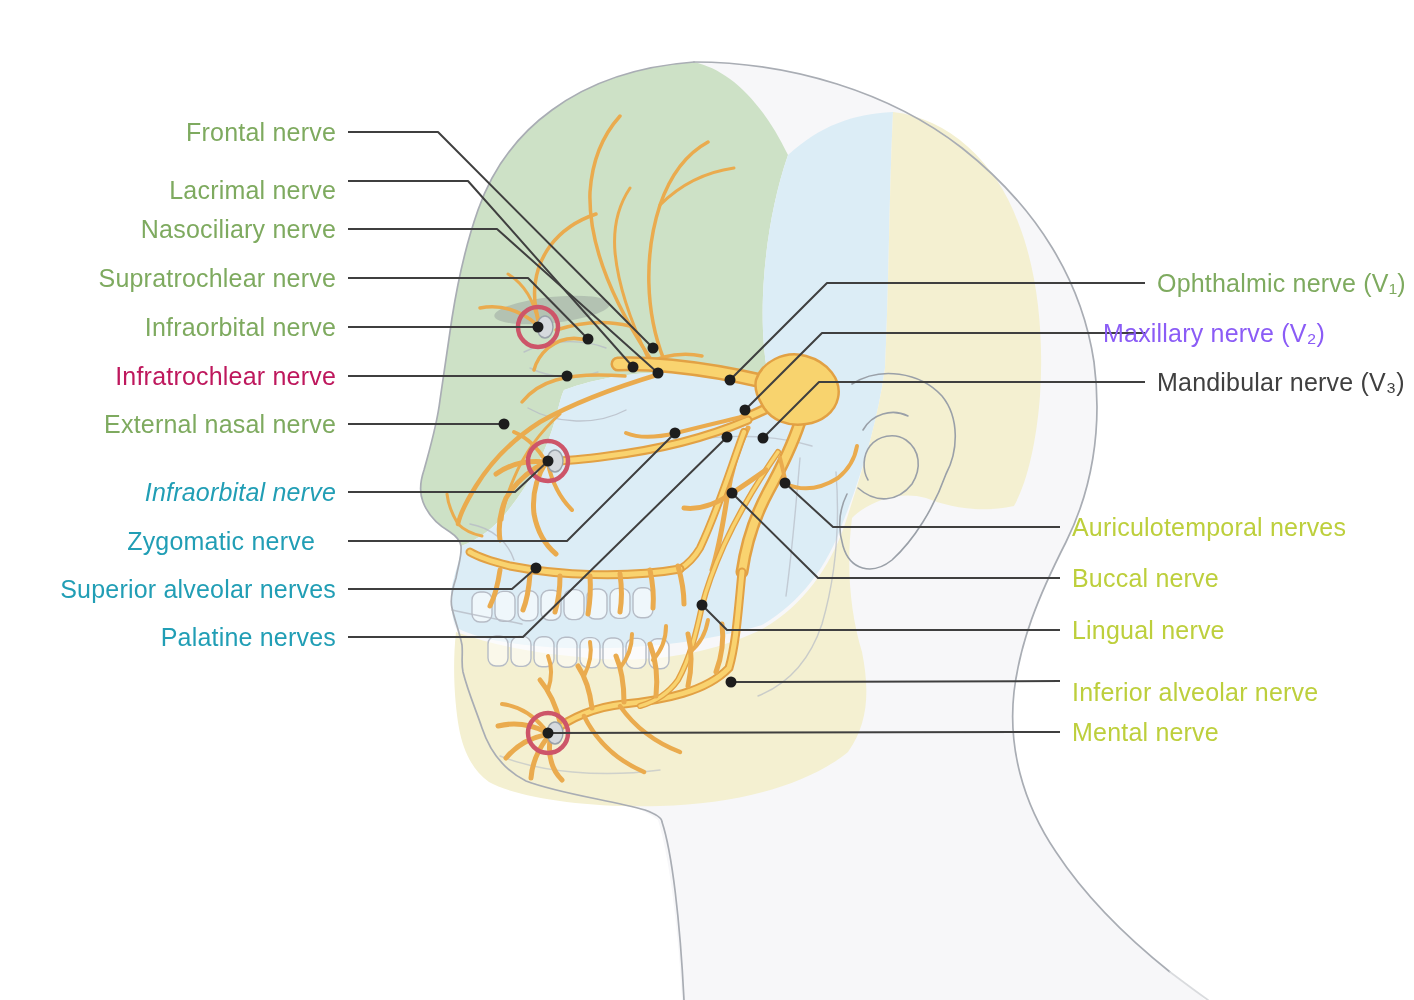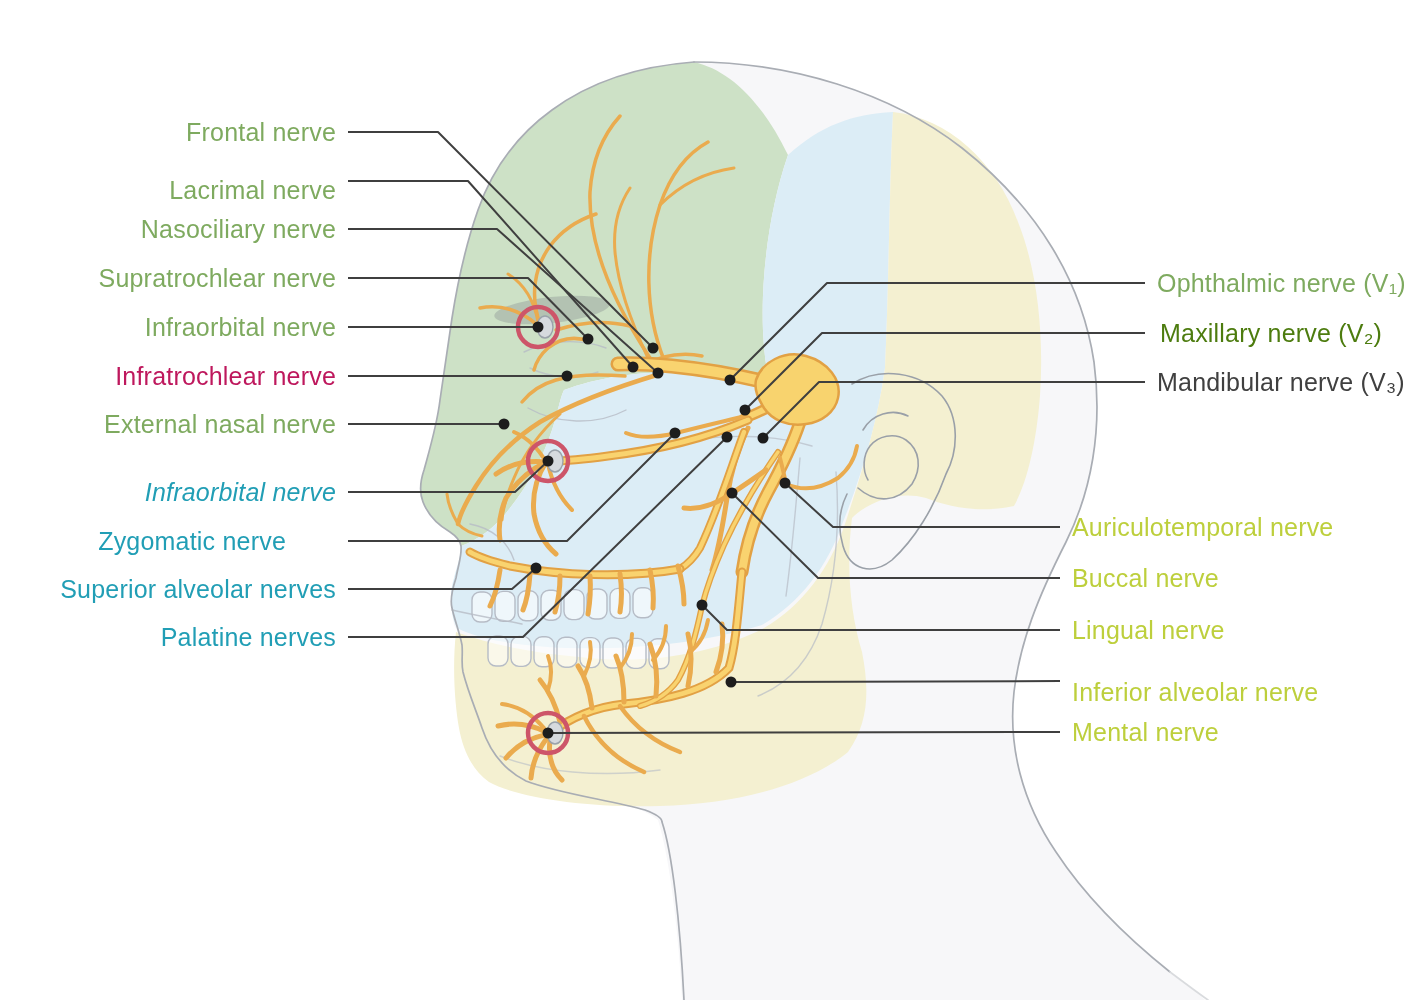--- a/index.html
+++ b/index.html
@@ -252,25 +252,25 @@
 
   <div id="labels">
       <div class="nerve-label side-left" style="top: 132px; right: 1078px; color: rgb(126, 170, 95);">Frontal nerve</div>
       <div class="nerve-label side-left" style="top: 181px; right: 1078px; color: rgb(126, 170, 95); margin-top: 9px;">Lacrimal nerve</div>
       <div class="nerve-label side-left" style="top: 229px; right: 1078px; color: rgb(126, 170, 95);">Nasociliary nerve</div>
       <div class="nerve-label side-left" style="top: 278px; right: 1078px; color: rgb(126, 170, 95); margin-left: 20px;">Supratrochlear nerve</div>
       <div class="nerve-label side-left" style="top: 327px; right: 1078px; color: rgb(126, 170, 95);">Infraorbital nerve</div>
       <div class="nerve-label side-left" style="top: 376px; right: 1078px; color: #be185d;">Infratrochlear nerve</div>
       <div class="nerve-label side-left" style="top: 424px; right: 1078px; color: rgb(126, 170, 95);">External nasal nerve</div>
       <div class="nerve-label side-left" style="top: 492px; right: 1078px; color: rgb(33, 158, 181); font-style: italic;">Infraorbital nerve</div>
-      <div class="nerve-label side-left" style="top: 541px; right: 1128px; color: rgb(33, 158, 181); margin-left: 25px;">Zygomatic nerve</div>
+      <div class="nerve-label side-left" style="top: 541px; right: 1099px; color: rgb(33, 158, 181); margin-left: 25px;">Zygomatic nerve</div>
       <div class="nerve-label side-left" style="top: 589px; right: 1078px; color: rgb(33, 158, 181);">Superior alveolar nerves</div>
       <div class="nerve-label side-left" style="top: 637px; right: 1078px; color: rgb(33, 158, 181);">Palatine nerves</div>
       <div class="nerve-label side-right" style="top: 283px; left: 1157px; color: rgb(126, 170, 95);">Ophthalmic nerve (V₁)</div>
-      <div class="nerve-label side-right" style="top: 333px; left: 1160px; color: #4d7c0f;">Maxillary nerve (V₂)</div>
+      <div class="nerve-label side-right" style="top: 333px; left: 1103px; color: #8b5cf6;">Maxillary nerve (V₂)</div>
       <div class="nerve-label side-right" style="top: 382px; left: 1157px; color: #404040;">Mandibular nerve (V₃)</div>
-      <div class="nerve-label side-right" style="top: 527px; left: 1072px; color: rgb(189, 207, 60);">Auriculotemporal nerve</div>
+      <div class="nerve-label side-right" style="top: 527px; left: 1072px; color: rgb(189, 207, 60);">Auriculotemporal nerves</div>
       <div class="nerve-label side-right" style="top: 578px; left: 1072px; color: rgb(189, 207, 60);">Buccal nerve</div>
       <div class="nerve-label side-right" style="top: 630px; left: 1072px; color: rgb(189, 207, 60);">Lingual nerve</div>
       <div class="nerve-label side-right" style="top: 692px; left: 1072px; color: rgb(189, 207, 60);">Inferior alveolar nerve</div>
       <div class="nerve-label side-right" style="top: 732px; left: 1072px; color: rgb(189, 207, 60);">Mental nerve</div>
     </div>
 </div>
 
 </body></html>

